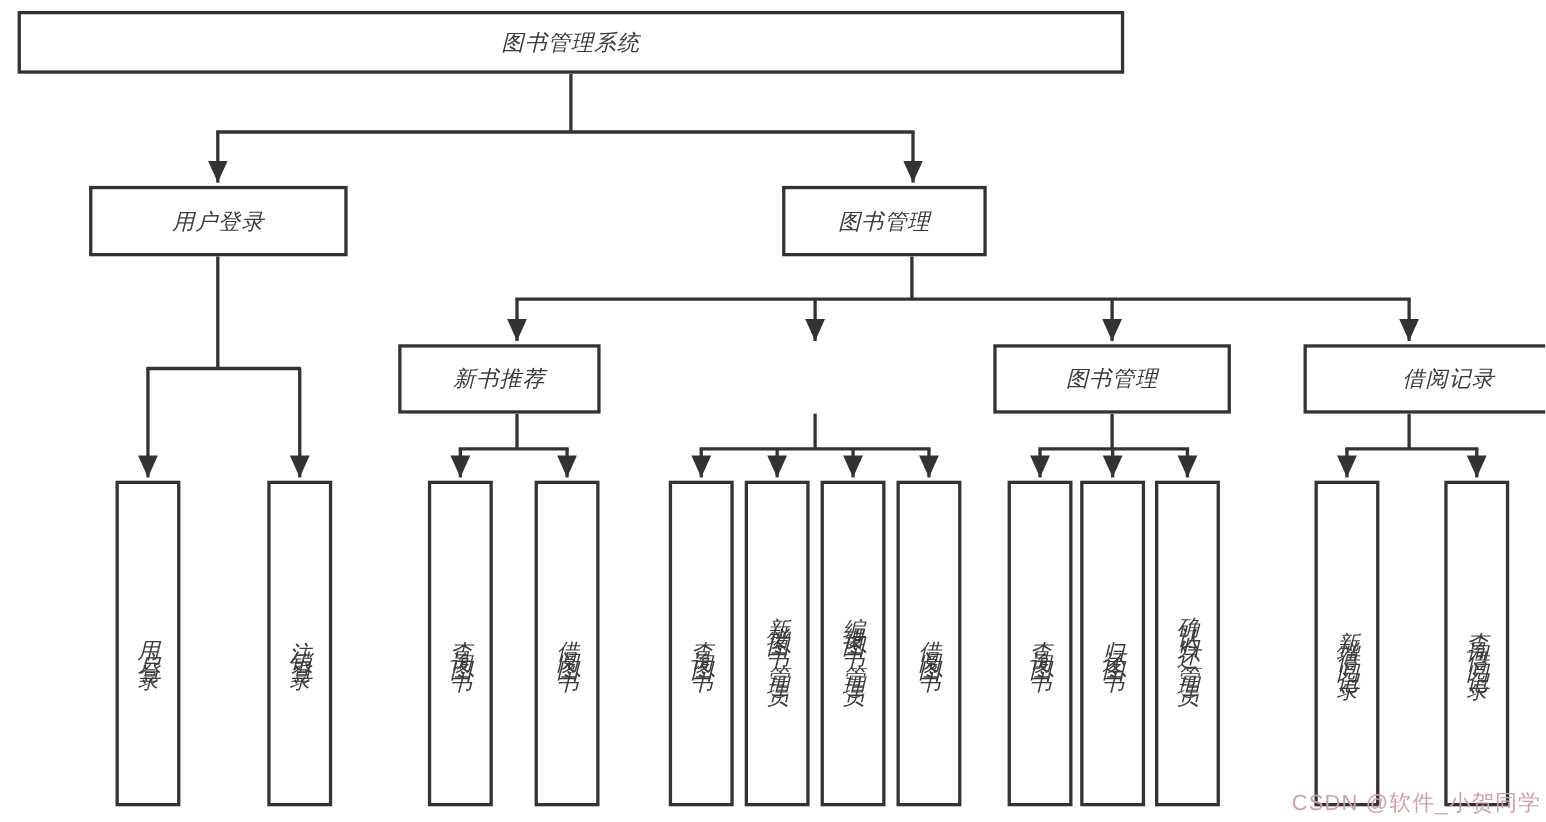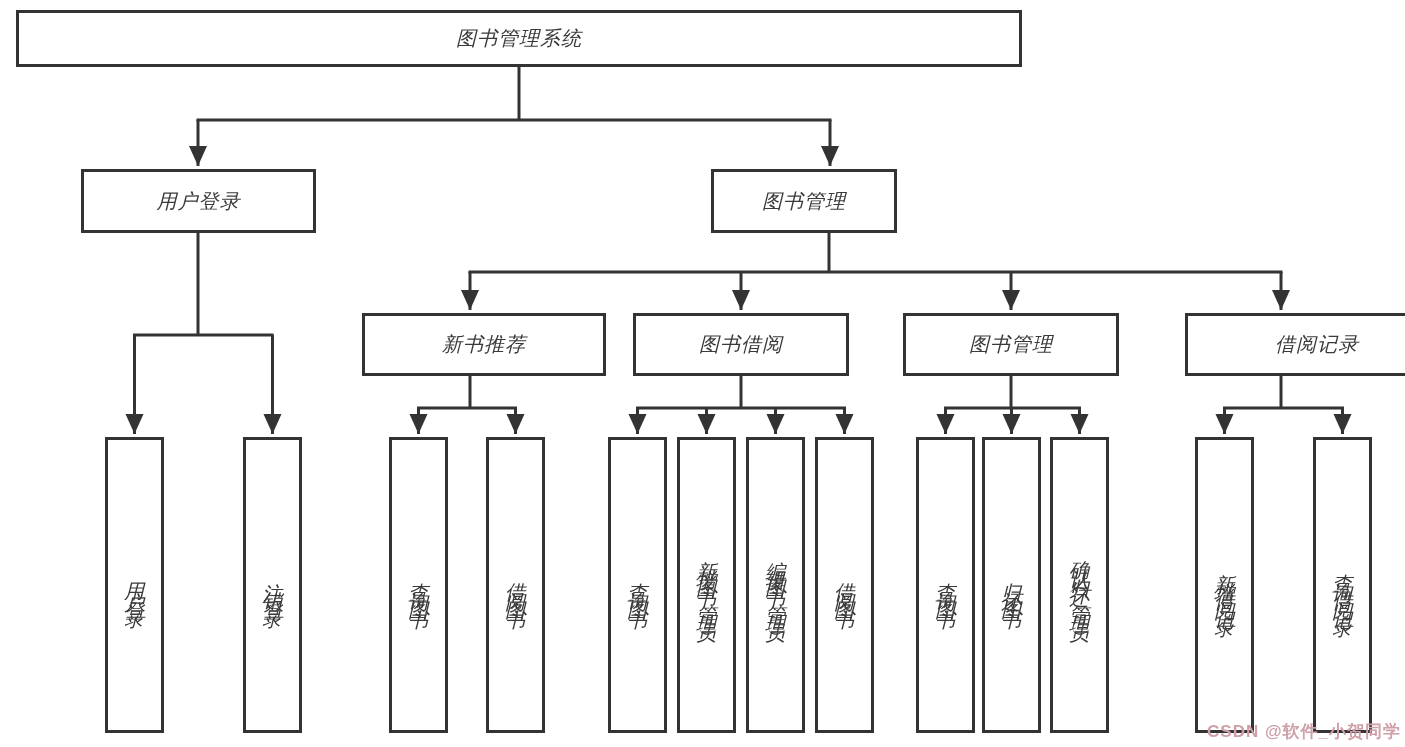--- a/index.html
+++ b/index.html
@@ -32,26 +32,25 @@
     writing-mode:vertical-rl;
     text-orientation:mixed;
     letter-spacing:9px;
     line-height:1;
     text-align:center;
     padding:6px 0;
   }
   .watermark{
     position:absolute;
     right:4px;bottom:4px;
-    font-size:17px;
+    font-size:20px;
     color:var(--watermark,#cfa0a8);
     z-index:3;
     letter-spacing:1px;
     white-space:nowrap;
-    font-weight:bold;
   }
 </style>
 </head>
 <body>
 
 <div class="canvas">
 
   <svg class="connectors" width="1405" height="747" viewBox="0 0 1405 747" aria-hidden="true">
     <defs>
       <marker id="arw" markerUnits="userSpaceOnUse" markerWidth="24" markerHeight="22" refX="20" refY="10" orient="auto">
@@ -98,22 +97,21 @@
     <line x1="1223" y1="408" x2="1344" y2="408"></line>
     <line x1="1224.5" y1="408" x2="1224.5" y2="434" marker-end="url(#arw)"></line>
     <line x1="1342.5" y1="408" x2="1342.5" y2="434" marker-end="url(#arw)"></line>
   </svg>
 
   <div class="box" style="left:16px;top:10px;width:1006px;height:57px;">图书管理系统</div>
 
   <div class="box lvl2" style="left:81px;width:235px;">用户登录</div>
   <div class="box lvl2" style="left:711px;width:186px;">图书管理</div>
 
-  <div class="box lvl3" style="left:362px;width:244px;">新书推荐</div>
-  <div class="box lvl3" style="left:633px;width:216px;">图书借阅</div>
+  <div class="box lvl3" style="left:362px;width:184px;">新书推荐</div>
   <div class="box lvl3" style="left:903px;width:216px;">图书管理</div>
   <div class="box lvl3" style="left:1185px;width:228px;padding-left:36px;">借阅记录</div>
 
   <div class="box leaf" style="left:105px;">用户登录</div>
   <div class="box leaf" style="left:243px;">注销登录</div>
 
   <div class="box leaf" style="left:389px;">查询图书</div>
   <div class="box leaf" style="left:486px;">借阅图书</div>
 
   <div class="box leaf" style="left:608px;">查询图书</div>

